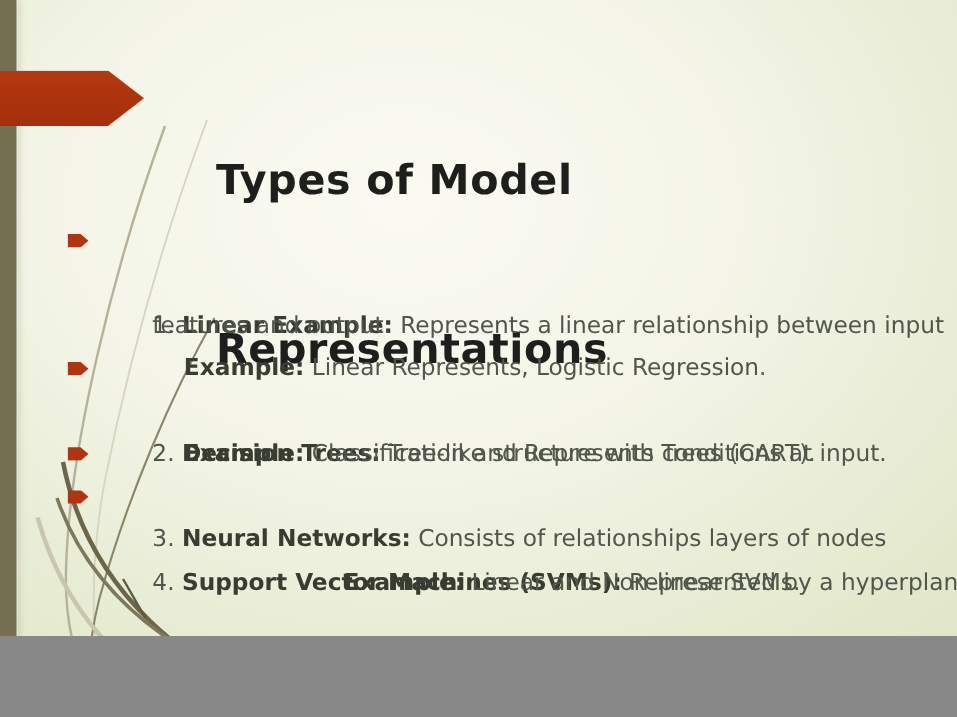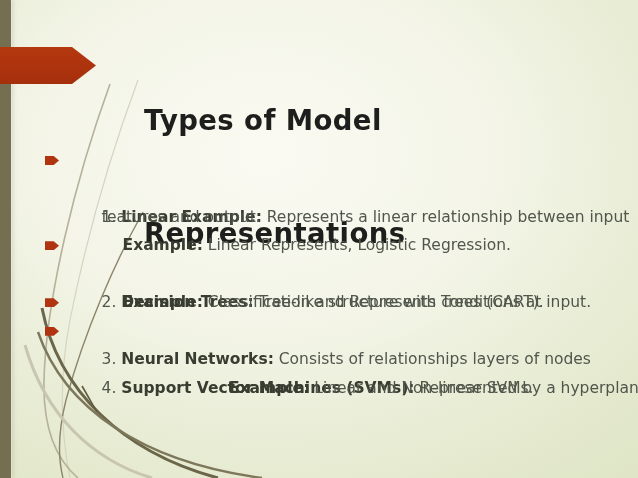--- a/index.html
+++ b/index.html
@@ -1,18 +1,18 @@
 <!DOCTYPE html>
 <html><head>
 <meta charset="utf-8">
 <style>
   html,body{margin:0;padding:0;background:#888;}
   .slide{
     position:relative;
-    width:638px;height:478px;
+    width:638px;height:424px;
     overflow:hidden;
     font-family:"DejaVu Sans", sans-serif;
     background:
       radial-gradient(ellipse 560px 420px at 42% 32%,
         #fafaf2 0%, #f4f5e8 40%, #e9edd6 68%, #dfe5c6 100%);
     text-decoration: underline;
   }
   .curves{position:absolute;left:0;top:0;width:638px;height:478px;pointer-events:none;z-index:1;}
   .sidebar{
     position:absolute;left:0;top:0;width:11px;height:478px;

